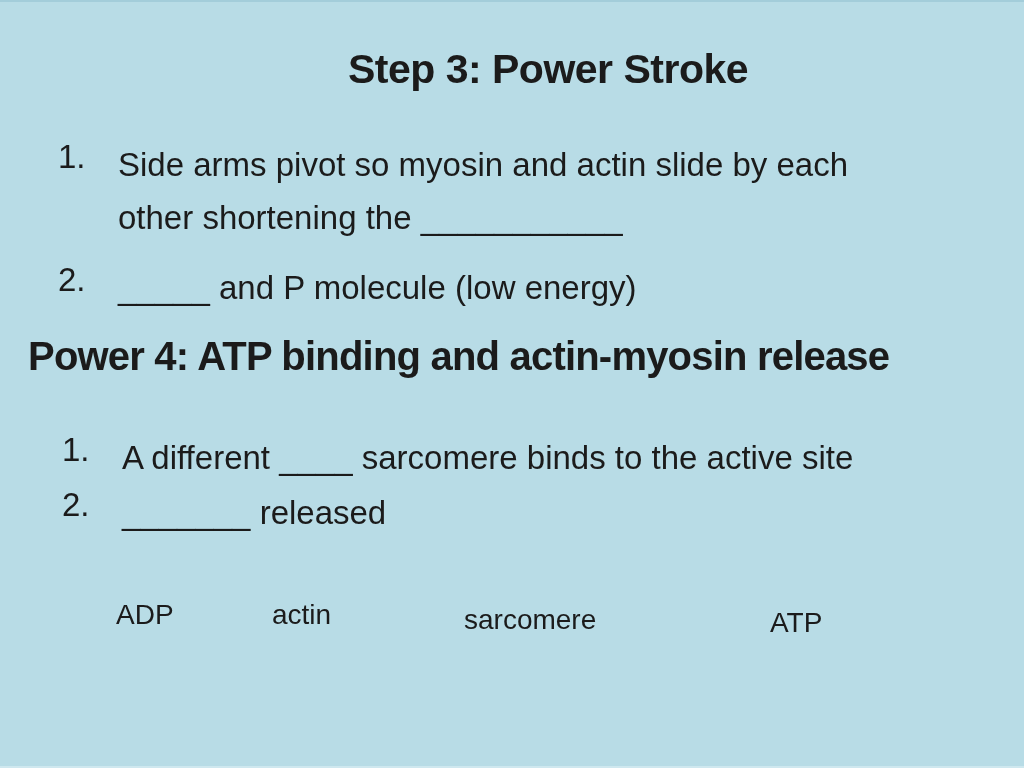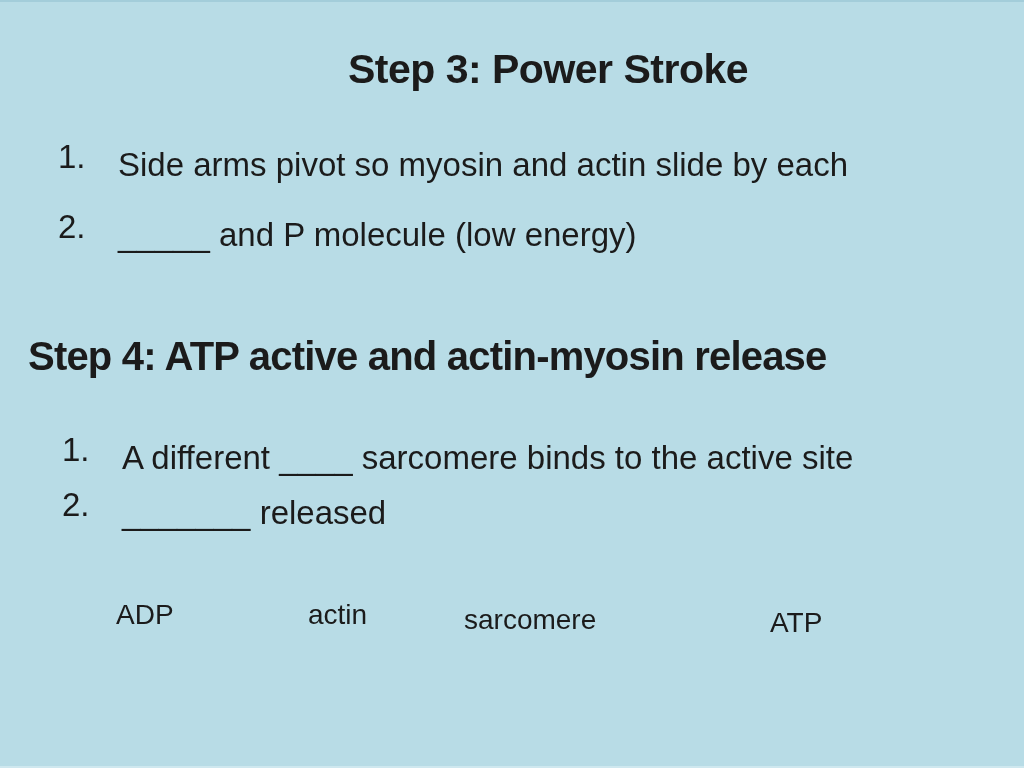--- a/index.html
+++ b/index.html
@@ -75,47 +75,48 @@
   .line {
     display: block;
     white-space: nowrap;
   }
   .wordbank-word {
     position: absolute;
     font-size: 28px;
     white-space: nowrap;
   }
   .wb-0 { left: 116px; top: 597px; }
-  .wb-1 { left: 272px; top: 597px; margin-left: 36px; }
+  .wb-1 { left: 272px; top: 597px; }
   .wb-2 { left: 464px; top: 602px; }
   .wb-3 { left: 770px; top: 605px; }
 </style>
 </head>
 <body>
 
 <div class="slide">
 
   <h1 class="title">Step 3: Power Stroke</h1>
 
   <div class="list list1">
     <div class="li">
       <span class="num">1.</span>
       <span class="txt">
         <span class="line">Side arms pivot so myosin and actin slide by each</span>
+        <span class="line">other shortening the ___________</span>
       </span>
     </div>
     <div class="li li-gap">
       <span class="num">2.</span>
       <span class="txt">
         <span class="line">_____ and P molecule (low energy)</span>
       </span>
     </div>
   </div>
 
-  <h2 class="heading2">Step 4: ATP active and actin-myosin release</h2>
+  <h2 class="heading2">Power 4: ATP binding and actin-myosin release</h2>
 
   <div class="list list2">
     <div class="li">
       <span class="num">1.</span>
       <span class="txt">
         <span class="line">A different ____ sarcomere binds to the active site</span>
       </span>
     </div>
     <div class="li">
       <span class="num">2.</span>

